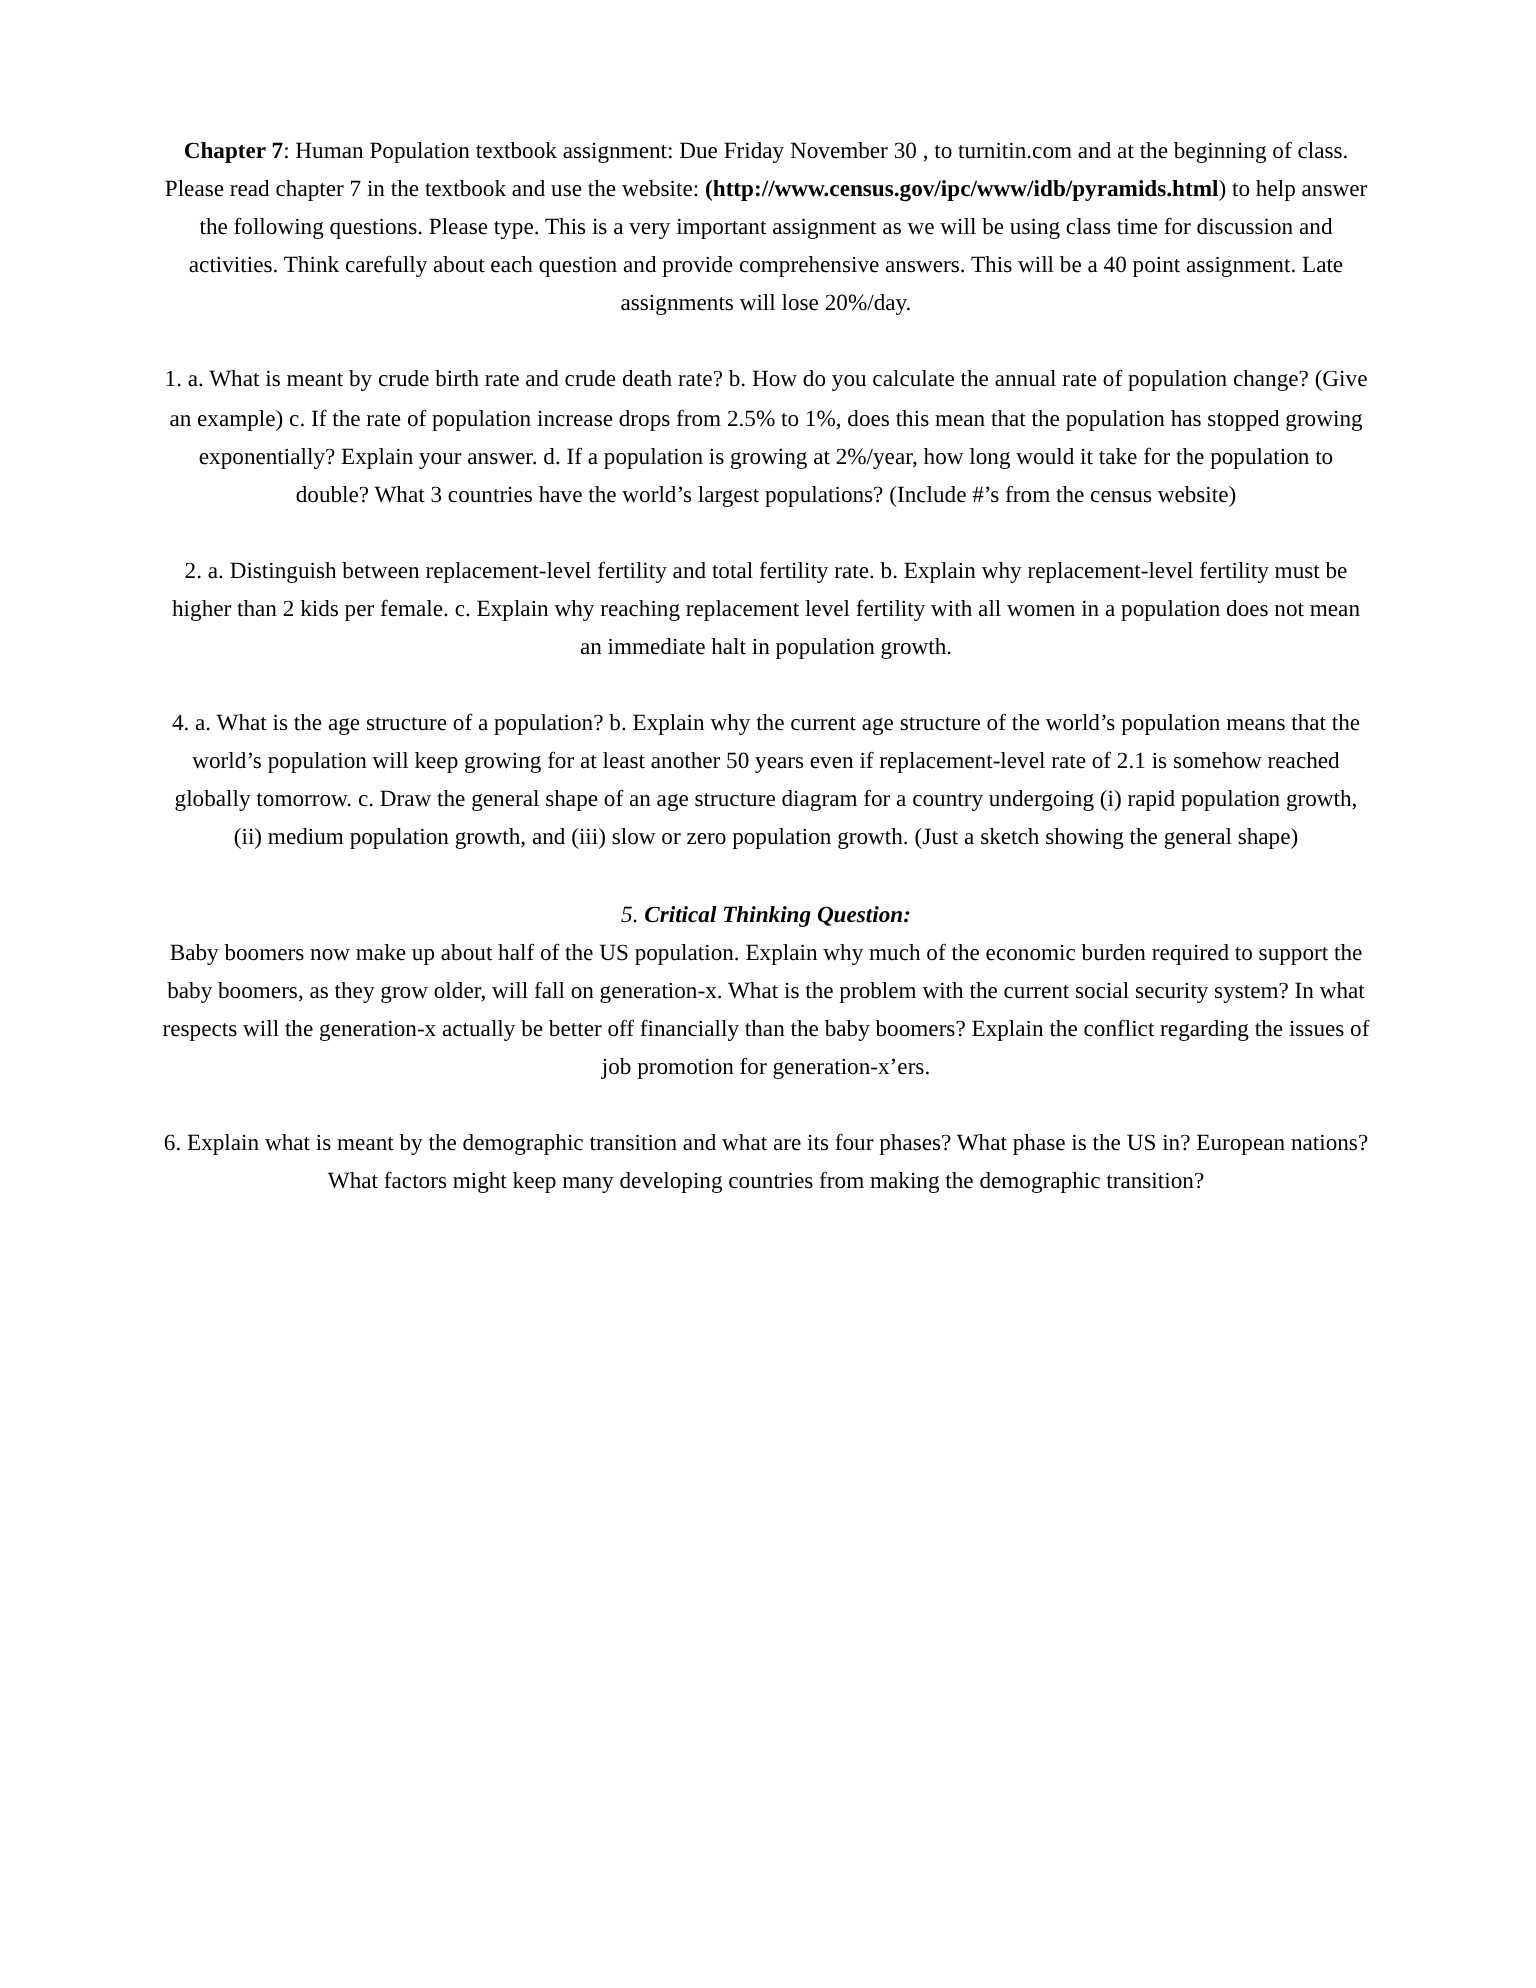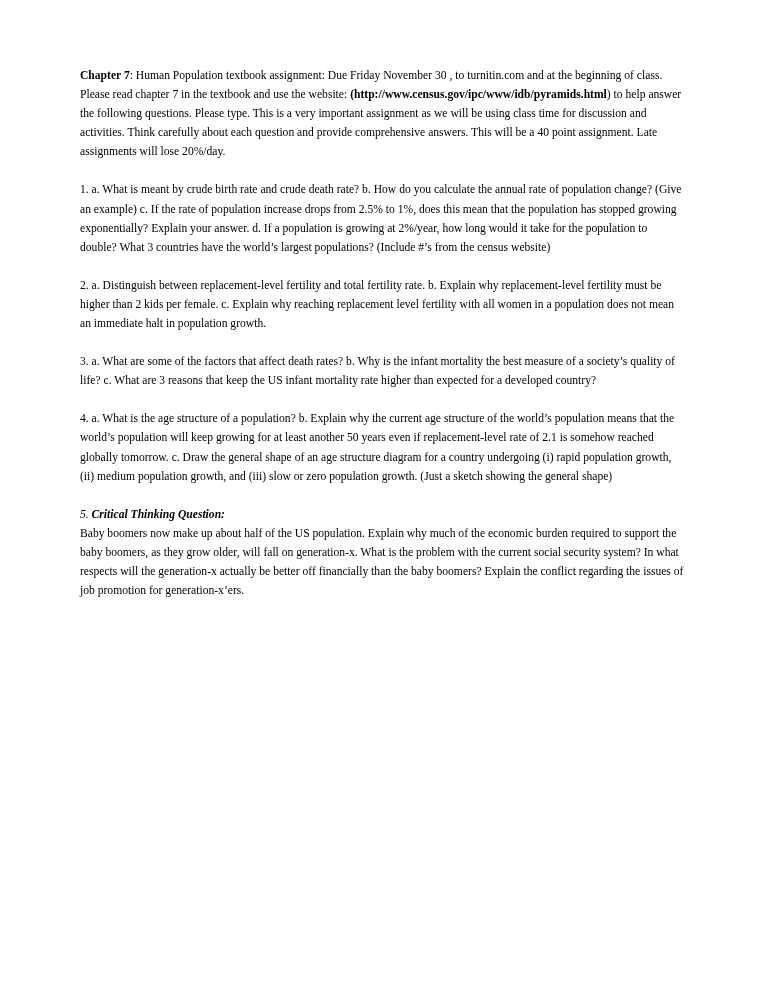--- a/index.html
+++ b/index.html
@@ -18,21 +18,21 @@
     position: relative;
     width: 768px;
     height: 994px;
     background: #ffffff;
     box-sizing: border-box;
     padding: 66px 82px 0 80px;
   }
   .doc {
     font-size: 11.6px;
     line-height: 19.1px;
-    text-align: left;
+    text-align: center;
   }
   .para {
     margin: 0 0 19px 0;
     font-size: 11.6px;
     line-height: 19.1px;
     white-space: normal;
   }
   .para:last-child {
     margin-bottom: 0;
   }
@@ -49,21 +49,21 @@
 
 <div id="page">
   <div class="doc">
 
     <p class="para"><span class="b">Chapter 7</span><span>:  Human Population textbook assignment:  Due Friday November 30 , to turnitin.com and at the beginning of class.  Please read chapter 7 in the textbook and use the website: </span><span class="b">(http://www.census.gov/ipc/www/idb/pyramids.html</span><span>) to help answer the following questions.  Please type.  This is a very important assignment as we will be using class time for discussion and activities.  Think carefully about each question and provide comprehensive answers.  This will be a 40 point assignment.  Late assignments will lose 20%/day.</span></p>
 
     <p class="para">1.  a.  What is meant by crude birth rate and crude death rate?  b.  How do you calculate the annual rate of population change?  (Give an example)  c. If the rate of population increase drops from 2.5% to 1%, does this mean that the population has stopped growing exponentially?  Explain your answer.  d. If a population is growing at 2%/year, how long would it take for the population to double?  What 3 countries have the world’s largest populations? (Include #’s from the census website)</p>
 
     <p class="para">2. a. Distinguish between replacement-level fertility and total fertility rate.  b. Explain why replacement-level fertility must be higher than 2 kids per female.  c. Explain why reaching replacement level fertility with all women in a population does not mean an immediate halt in population growth.</p>
 
-    <p class="para">3.  a. What are some of the factors that affect death rates?  b. Why is the infant mortality the best measure of a society’s quality of life?  c. What are 3 reasons that keep the US infant mortality rate higher than expected for a developed country?</p>
 
     <p class="para">4.  a. What is the age structure of a population?  b. Explain why the current age structure of the world’s population means that the world’s population will keep growing for at least another 50 years even if replacement-level rate of 2.1 is somehow reached globally tomorrow.  c. Draw the general shape of an age structure diagram for a country undergoing (i) rapid population growth, (ii) medium population growth, and (iii) slow or zero population growth. (Just a sketch showing the general shape)</p>
 
     <p class="para"><span class="heading-line"><span>5. </span><span class="b">Critical Thinking Question:</span></span><span>Baby boomers now make up about half of the US population.  Explain why much of the economic burden required to support the baby boomers, as they grow older, will fall on generation-x.  What is the problem with the current social security system?  In what respects will the generation-x actually be better off financially than the baby boomers?  Explain the conflict regarding the issues of job promotion for generation-x’ers.</span></p>
 
+    <p class="para">6.  Explain what is meant by the demographic transition and what are its four phases? What phase is the US in?  European nations?  What factors might keep many developing countries from making the demographic transition?</p>
 
   </div>
 </div>
 
 </body></html>

